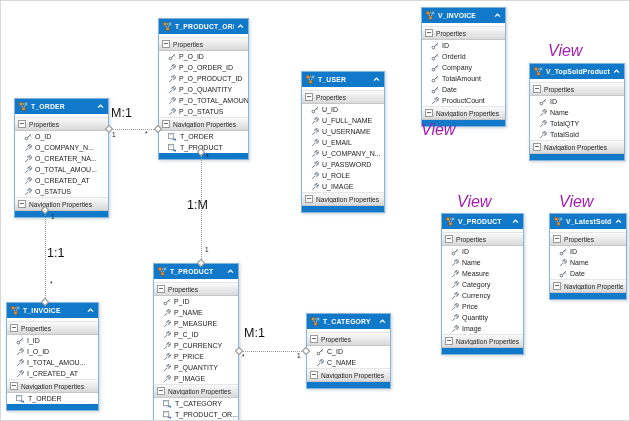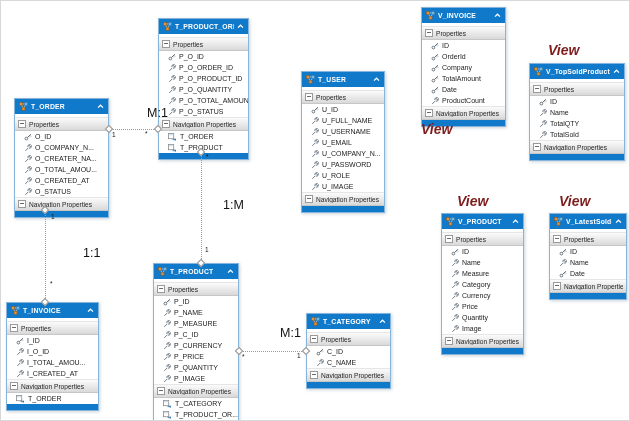--- a/index.html
+++ b/index.html
@@ -28,22 +28,22 @@
   .row{
     height:11px;min-height:11px;display:flex;align-items:center;gap:3px;
     padding:0 3px 0 9px;font-size:7px;color:#1b1b1b;white-space:nowrap;overflow:hidden;
   }
   .strip{height:6px;min-height:6px;background:#1079ca;}
   .rline{position:absolute;}
   .rline.h{border-top:1px dotted #9b9b9b;height:0;}
   .rline.v{border-left:1px dotted #9b9b9b;width:0;}
   .diamond{position:absolute;width:4px;height:4px;background:#fff;border:1px solid #8e8e8e;transform:rotate(45deg);}
   .mult{position:absolute;font-size:6.5px;color:#111;line-height:1;}
-  .rlabel{position:absolute;font-size:12.5px;color:#111;line-height:1;margin-left:36px;}
-  .viewlabel{position:absolute;font-size:14px;font-style:italic;color:#7f1d1d;line-height:1;font-weight:bold;}
+  .rlabel{position:absolute;font-size:12.5px;color:#111;line-height:1;}
+  .viewlabel{position:absolute;font-size:16px;font-style:italic;color:#a21caf;line-height:1;}
 </style>
 </head>
 <body>
 
 <div class="canvas" id="canvas">
     <div class="entity" style="left: 13px; top: 97px; width: 95px;">
       <div class="ehead">
         <span class="ic">
           <svg width="9" height="9" viewBox="0 0 9 9">
             <path d="M2 2 L7 2 L4.5 6.5 Z" fill="none" stroke="#c3d6e8" stroke-width="0.8"></path>

